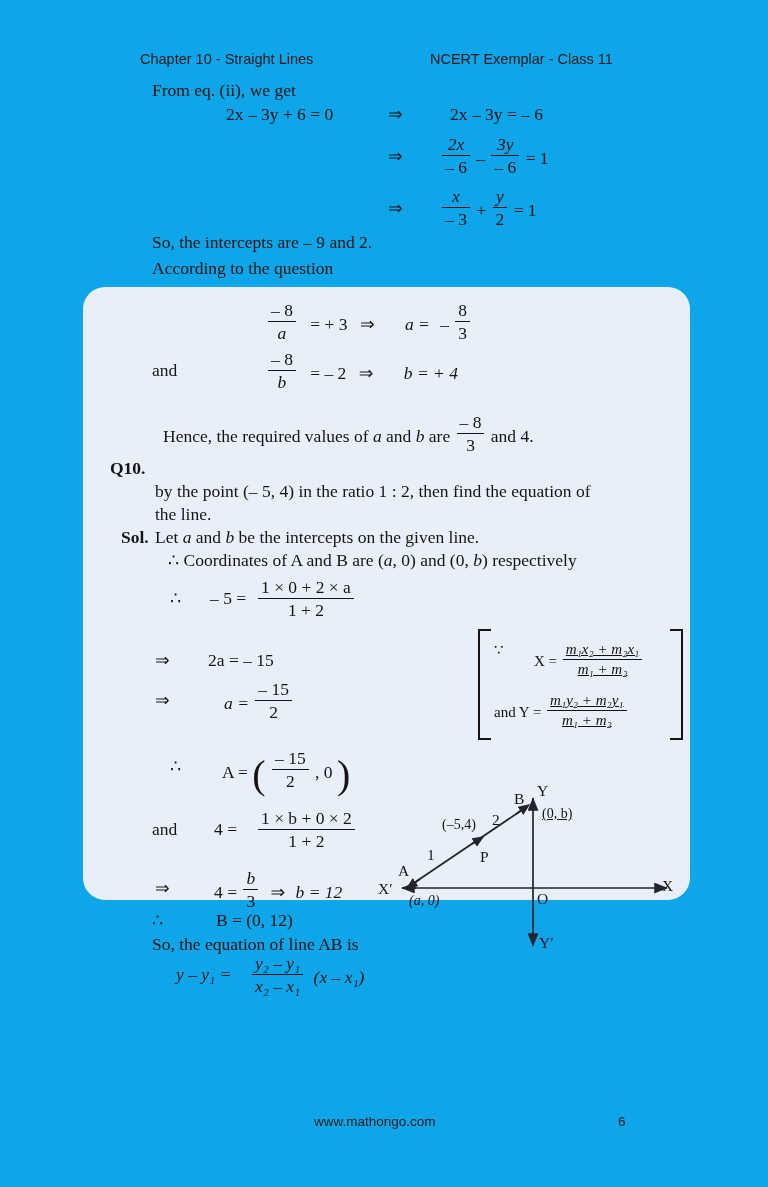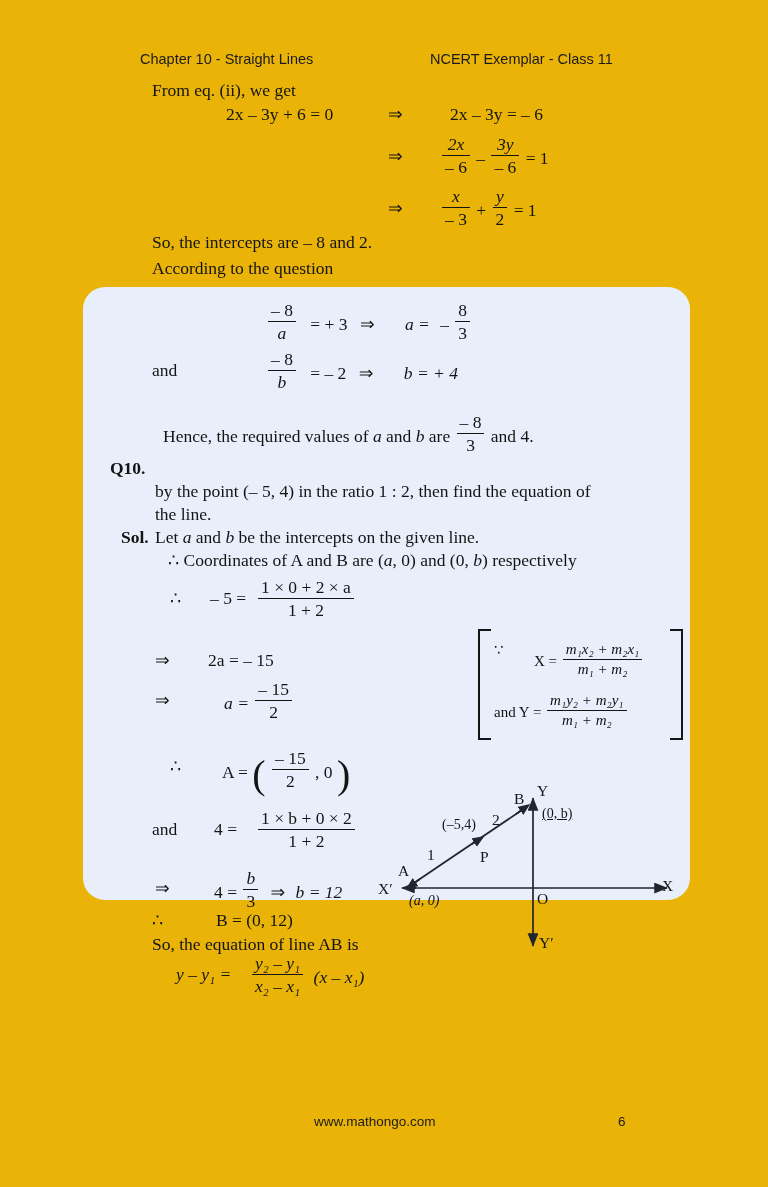--- a/index.html
+++ b/index.html
@@ -8,21 +8,21 @@
     background: #ffffff;
   }
   body {
     font-family: "Liberation Serif", serif;
     color: #111111;
   }
   .page {
     position: relative;
     width: 768px;
     height: 1187px;
-    background: #eab308;
+    background: #0ea5e9;
     overflow: hidden;
   }
 
   
   .runhead {
     position: absolute;
     top: 51px;
     left: 0;
     width: 768px;
     height: 20px;
@@ -77,21 +77,21 @@
   
   .fr {
     display: inline-block;
     vertical-align: -0.52em;
     text-align: center;
     margin: 0 2px;
   }
   .fr > span { display: block; padding: 0 3px; }
   .fr > .num { border-bottom: 1.4px solid #141414; padding-bottom: 1px; }
   .fr > .den { padding-top: 1px; }
-  .fr.sm { font-size: 15px; }
+  .fr.sm { font-size: 15px; text-decoration: underline; }
 
   .paren-big {
     display: inline-block;
     font-size: 40px;
     line-height: 0;
     vertical-align: -10px;
     font-family: "Liberation Serif", serif;
   }
 
   
@@ -201,21 +201,21 @@
       <span class="den">– 3</span>
     </span>
     <span>+</span>
     <span class="fr">
       <span class="num it">y</span>
       <span class="den">2</span>
     </span>
     <span>= 1</span>
   </div>
 
-  <div class="t" style="left:152px; top:232px;">So, the intercepts are – 8 and 2.</div>
+  <div class="t" style="left:152px; top:232px;">So, the intercepts are – 9 and 2.</div>
   <div class="t" style="left:152px; top:258px;">According to the question</div>
 
   <div class="t" style="left:266px; top:300px;">
     <span class="fr">
       <span class="num">– 8</span>
       <span class="den it">a</span>
     </span>
     <span style="margin-left:8px;">= + 3</span>
     <span style="margin-left:8px;">⇒</span>
     <span style="margin-left:26px;" class="it">a =</span>

